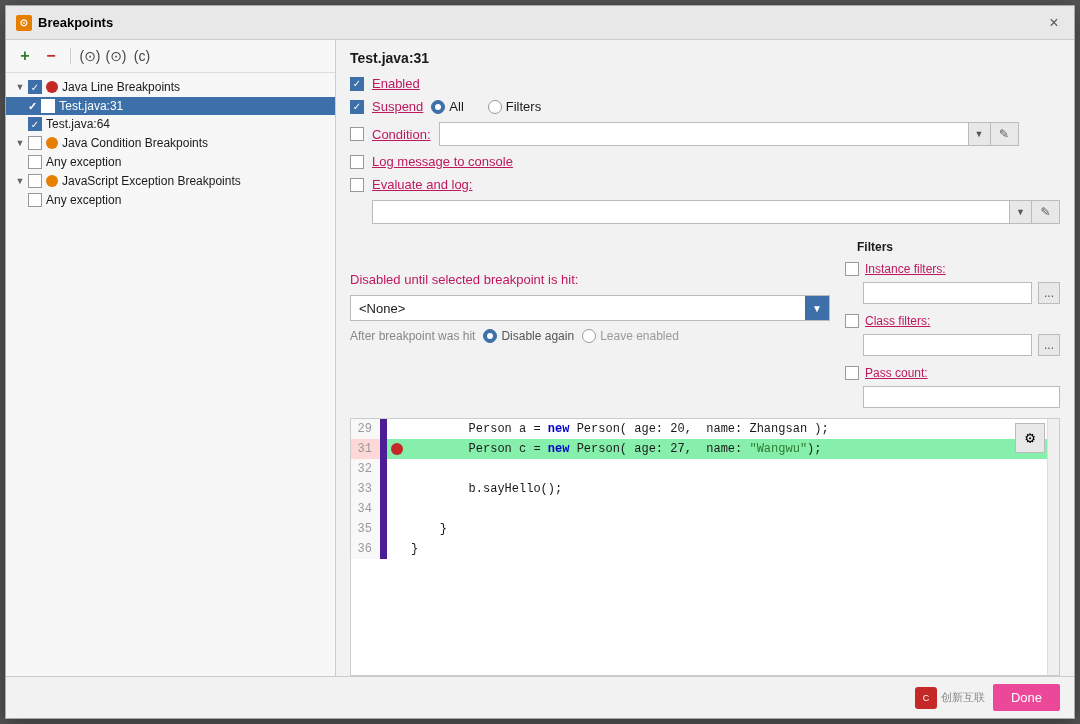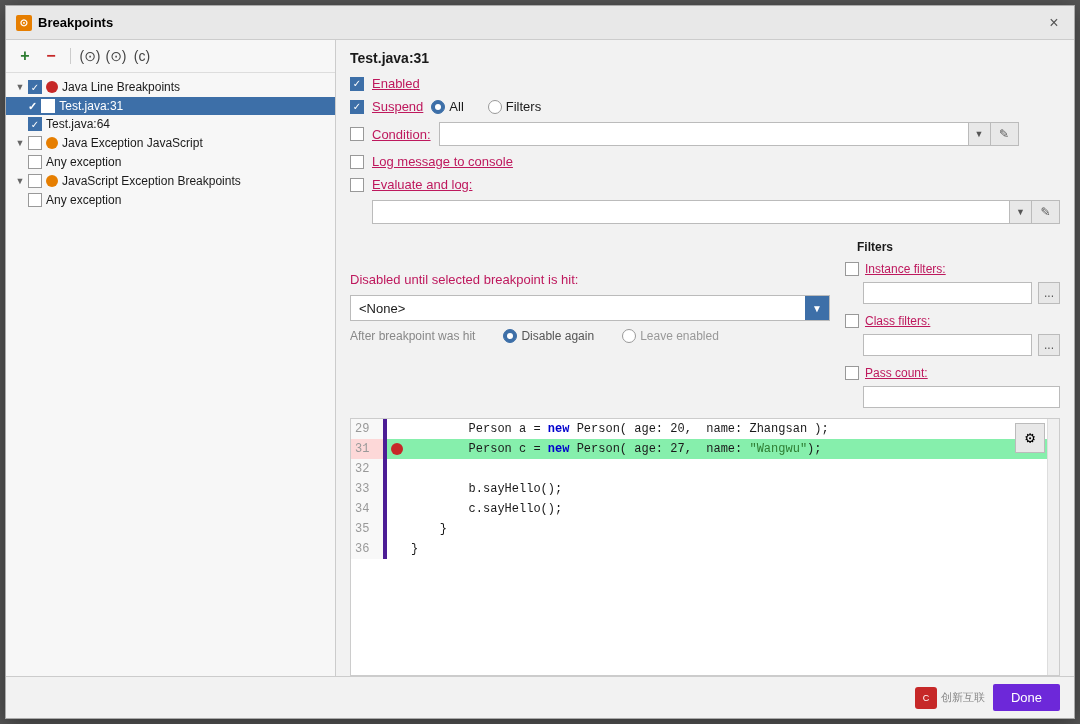--- a/index.html
+++ b/index.html
@@ -297,21 +297,21 @@
       display: flex;
       align-items: center;
       justify-content: center;
       cursor: pointer;
       color: white;
       font-size: 10px;
     }
     .after-hit-row {
       display: flex;
       align-items: center;
-      gap: 28px;
+      gap: 8px;
       margin-bottom: 10px;
     }
     .after-hit-label { font-size: 12px; color: #888; }
     .radio-circle-blue {
       width: 14px;
       height: 14px;
       border-radius: 50%;
       border: 1px solid #3d6fa8;
       background: #3d6fa8;
       display: flex;
@@ -347,26 +347,26 @@
       display: flex;
       align-items: center;
       min-height: 20px;
       padding: 0;
     }
     .code-line.highlighted { background: #86efac; }
     .line-num {
       width: 36px;
       min-width: 36px;
       color: #999;
-      text-align: left;
+      text-align: right;
       padding-right: 8px;
       padding-left: 4px;
       font-size: 12px;
       background: #f8f8f8;
-      border-right: 4px solid #4c1d95;
+      border-right: 7px solid #4c1d95;
       user-select: none;
       line-height: 20px;
     }
     .line-bp {
       width: 20px;
       min-width: 20px;
       display: flex;
       align-items: center;
       justify-content: center;
       height: 20px;
@@ -390,21 +390,21 @@
       height: 42px;
       background: #f2f2f2;
       border-top: 1px solid #ccc;
       display: flex;
       align-items: center;
       justify-content: flex-end;
       padding: 0 14px;
       gap: 8px;
     }
     .done-btn {
-      background: #6d28d9;
+      background: #ec4899;
       color: white;
       border: none;
       padding: 6px 18px;
       font-size: 13px;
       cursor: pointer;
       border-radius: 2px;
     }
     .watermark {
       display: flex;
       align-items: center;
@@ -472,21 +472,21 @@
 
         <div class="tree-item indent1">
           <div class="check-box checked">✓</div>
           <span class="item-text">Test.java:64</span>
         </div>
 
         <div class="tree-item">
           <span class="tree-arrow">▼</span>
           <div class="check-box"></div>
           <div class="breakpoint-dot orange-circle"></div>
-          <span class="item-text">Java Exception JavaScript</span>
+          <span class="item-text">Java Condition Breakpoints</span>
         </div>
 
         <div class="tree-item indent1">
           <div class="check-box"></div>
           <span class="item-text">Any exception</span>
         </div>
 
         <div class="tree-item">
           <span class="tree-arrow">▼</span>
           <div class="check-box"></div>
@@ -635,21 +635,20 @@
 
         <div class="code-line">
           <div class="line-num">33</div>
           <div class="line-bp"></div>
           <span class="code-text">        b.sayHello();</span>
         </div>
 
         <div class="code-line">
           <div class="line-num">34</div>
           <div class="line-bp"></div>
-          <span class="code-text">        c.sayHello();</span>
         </div>
 
         <div class="code-line">
           <div class="line-num">35</div>
           <div class="line-bp"></div>
           <span class="code-text">    }</span>
         </div>
 
         <div class="code-line">
           <div class="line-num">36</div>

